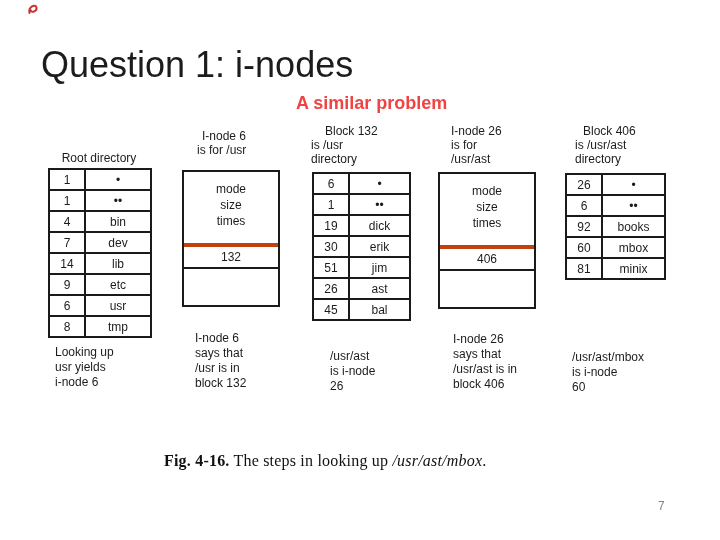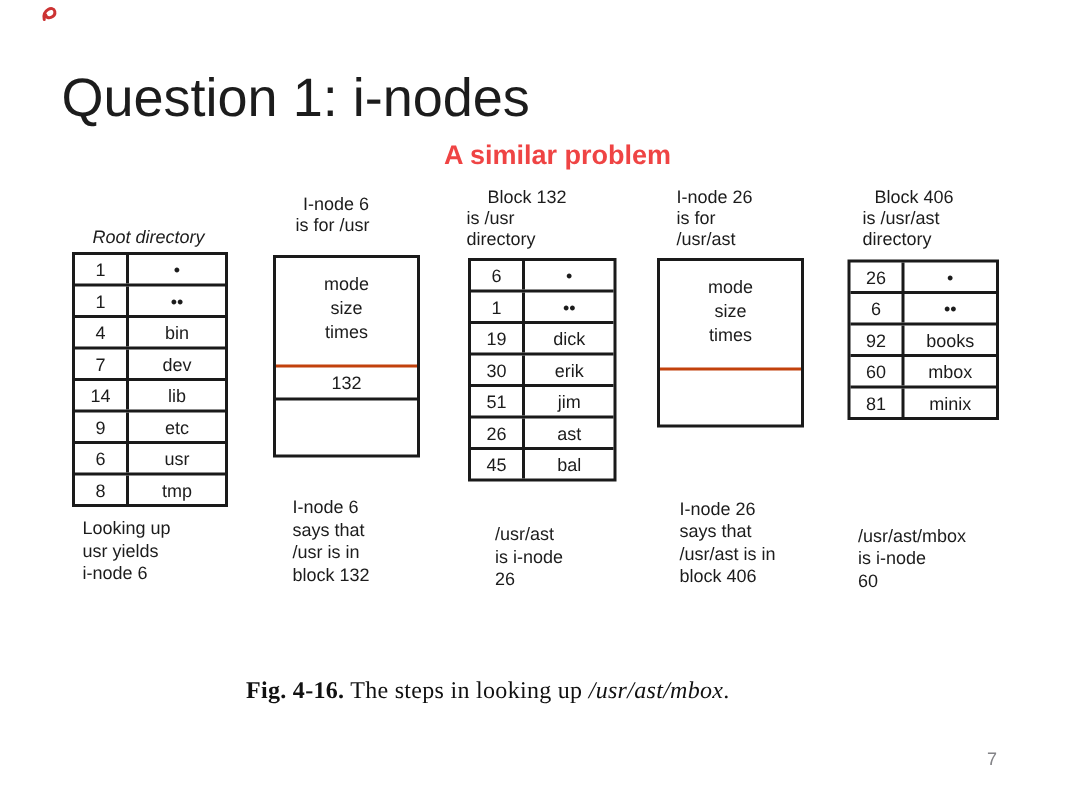--- a/index.html
+++ b/index.html
@@ -16,21 +16,21 @@
   .center{text-align:center;}
   
   .dir-table{border:2px solid #1a1a1a;background:#fff;}
   .drow{display:flex;height:19px;border-bottom:2px solid #1a1a1a;}
   .drow:last-child{border-bottom:none;}
   .dnum{width:34px;border-right:2px solid #1a1a1a;display:flex;align-items:center;justify-content:center;
         font-size:12px;color:#1c1c1c;}
   .dname{flex:1;display:flex;align-items:center;justify-content:center;font-size:12px;color:#1c1c1c;}
   
   .inode-box{border:2px solid #1a1a1a;background:#fff;}
-  .inode-fields{height:62px;border-bottom:2px solid #c2410c;text-align:center;padding-top:9px;
+  .inode-fields{height:62px;border-bottom:4px solid #c2410c;text-align:center;padding-top:9px;
                 font-size:12px;line-height:16px;color:#1c1c1c;}
   .inode-fields .ln{height:16px;}
   .inode-block{height:20px;border-bottom:2px solid #1a1a1a;text-align:center;line-height:20px;
                font-size:12px;color:#1c1c1c;}
   .inode-empty{height:36px;}
   
   .ind4 .ln:first-child{margin-left:5px;}
   .ind14 .ln:first-child{margin-left:14px;}
   .ind8 .ln:first-child{margin-left:8px;}
   
@@ -47,21 +47,21 @@
 <div class="slide">
 
   <svg class="abs pen-mark" viewBox="0 0 16 14" xmlns="http://www.w3.org/2000/svg">
     <path d="M 3.5 11 C 2 4.5, 9.5 1.5, 10.5 5.5 C 11.3 9.5, 5 11.5, 4.5 8" stroke="#cc3333" stroke-width="2" fill="none" stroke-linecap="round"></path>
   </svg>
 
   <div class="abs slide-title">Question 1: i-nodes</div>
 
   <div class="abs fig-subtitle">A similar problem</div>
 
-  <div class="abs figtext center" style="left:48px;top:151px;width:102px;font-style:italic;">Root directory</div>
+  <div class="abs figtext center" style="left:48px;top:151px;width:102px;">Root directory</div>
   <div class="abs dir-table" style="left:48px;top:168px;width:100px;">
       <div class="drow">
         <div class="dnum">1</div>
         <div class="dname">•</div>
       </div>
       <div class="drow">
         <div class="dnum">1</div>
         <div class="dname">••</div>
       </div>
       <div class="drow">
@@ -160,20 +160,21 @@
       <div class="ln">I-node 26</div>
       <div class="ln">is for</div>
       <div class="ln">/usr/ast</div>
     </div>
   <div class="abs inode-box" style="left:438px;top:172px;width:94px;">
     <div class="inode-fields">
         <div class="ln">mode</div>
         <div class="ln">size</div>
         <div class="ln">times</div>
       </div>
+    <div class="inode-block">406</div>
     <div class="inode-empty"></div>
   </div>
   <div class="abs figtext note" style="left:453px;top:332px;">
       <div class="ln">I-node 26</div>
       <div class="ln">says that</div>
       <div class="ln">/usr/ast is in</div>
       <div class="ln">block 406</div>
     </div>
 
   <div class="abs figtext lbl ind8" style="left:575px;top:124px;">

